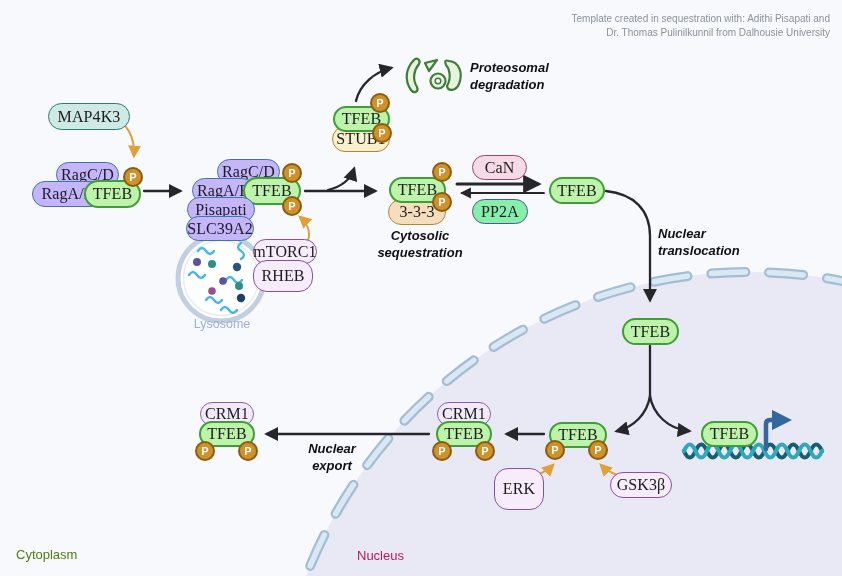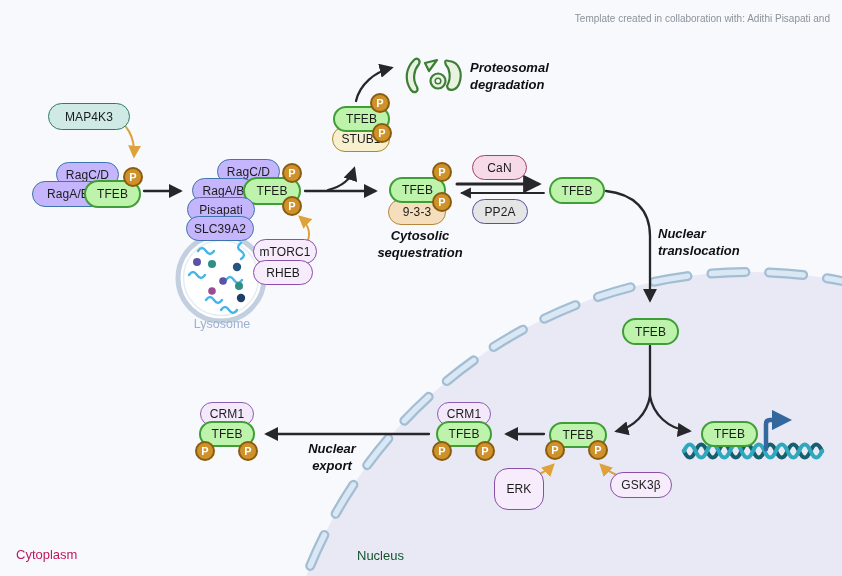--- a/index.html
+++ b/index.html
@@ -1,44 +1,44 @@
 <!DOCTYPE html>
 <html><head>
 <meta charset="utf-8">
 <style>
   html,body{margin:0;padding:0;}
   body{font-family:"Liberation Sans",sans-serif;background:#f8f9fd;}
   .canvas{position:relative;width:842px;height:576px;background:#f8f9fd;overflow:hidden;}
   .layer{position:absolute;left:0;top:0;}
   .pill{
     position:absolute;display:flex;align-items:center;justify-content:center;
-    border-radius:14px;font-size:12px;color:#1c1c1c;box-sizing:border-box;
-    border:1.8px solid #000;white-space:nowrap;z-index:2;letter-spacing:.1px;
+    border-radius:14px;font-size:16px;color:#1c1c1c;box-sizing:border-box;
+    border:1.8px solid #000;white-space:nowrap;z-index:2;letter-spacing:.1px;font-family:Liberation Serif, serif;
   }
   .green{background:#bdf3aa;border-color:#3f9e35;border-width:2px;}
   .blue{background:#c4b5fd;border-color:#3f74ad;}
   .teal{background:#cfe9e4;border-color:#2b7d6d;}
   .purple{background:#f6ecfb;border-color:#8a4fa8;}
   .crm{background:#f3e9fa;border-color:#8a5fb0;}
   .cream{background:#f7efcd;border-color:#ab8b26;}
   .tan{background:#f5debb;border-color:#b5873a;}
   .pink{background:#f6dae7;border-color:#a04468;}
-  .lav{background:#e5e5e5;border-color:#54549e;}
+  .lav{background:#86efac;border-color:#54549e;}
   .pbadge{
     position:absolute;width:20px;height:20px;border-radius:50%;
     background:#cf9129;border:2px solid #8a5c10;box-sizing:border-box;
     color:#fff;font-size:11px;font-weight:bold;display:flex;align-items:center;justify-content:center;
     z-index:3;
   }
   .plabel{
     position:absolute;font-size:13px;font-weight:bold;font-style:italic;color:#101014;
     line-height:1.28;white-space:pre-line;z-index:2;
   }
   .plabel.center{text-align:center;}
-  .regionlabel{position:absolute;font-size:13px;color:#be185d;z-index:2;}
+  .regionlabel{position:absolute;font-size:13px;color:#4d7c0f;z-index:2;}
   .lysolabel{position:absolute;font-size:12.5px;color:#9db0d0;z-index:2;text-align:center;}
   .attribution{position:absolute;right:12px;top:12px;text-align:right;font-size:10px;color:#8b9299;line-height:1.4;z-index:2;}
 </style>
 </head>
 <body>
 
 <div class="canvas">
 
   <svg class="layer" width="842" height="576" viewBox="0 0 842 576">
     <defs>
@@ -125,30 +125,30 @@
   <div class="pill blue" style="left:32px;top:181px;width:72px;height:26px">RagA/B</div>
   <div class="pill green" style="left:84px;top:180px;width:57px;height:28px">TFEB</div>
   <div class="pbadge" style="left:123px;top:167px">P</div>
 
   <div class="pill blue" style="left:217px;top:159px;width:63px;height:25px">RagC/D</div>
   <div class="pill blue" style="left:192px;top:178px;width:63px;height:25px">RagA/B</div>
   <div class="pill green" style="left:243px;top:177px;width:58px;height:28px">TFEB</div>
   <div class="pill blue" style="left:187px;top:197px;width:68px;height:25px">Pisapati</div>
   <div class="pill blue" style="left:186px;top:216px;width:68px;height:25px">SLC39A2</div>
   <div class="pill purple" style="left:253px;top:239px;width:64px;height:25px">mTORC1</div>
-  <div class="pill purple" style="left:253px;top:260px;width:60px;height:25px">RHEB</div>
+  <div class="pill purple" style="left:253px;top:260px;width:60px;height:32px">RHEB</div>
   <div class="pbadge" style="left:282px;top:163px">P</div>
   <div class="pbadge" style="left:282px;top:196px">P</div>
 
   <div class="pill cream" style="left:332px;top:126px;width:58px;height:26px">STUB1</div>
   <div class="pill green" style="left:333px;top:106px;width:57px;height:26px">TFEB</div>
   <div class="pbadge" style="left:370px;top:93px">P</div>
   <div class="pbadge" style="left:372px;top:123px">P</div>
 
-  <div class="pill tan" style="left:388px;top:199px;width:58px;height:26px">9-3-3</div>
+  <div class="pill tan" style="left:388px;top:199px;width:58px;height:26px">3-3-3</div>
   <div class="pill green" style="left:389px;top:177px;width:57px;height:26px">TFEB</div>
   <div class="pbadge" style="left:432px;top:162px">P</div>
   <div class="pbadge" style="left:432px;top:192px">P</div>
 
   <div class="pill pink" style="left:472px;top:155px;width:55px;height:25px">CaN</div>
   <div class="pill lav" style="left:472px;top:199px;width:56px;height:25px">PP2A</div>
 
   <div class="pill green" style="left:549px;top:177px;width:56px;height:27px">TFEB</div>
 
   <div class="pill green" style="left:622px;top:318px;width:57px;height:27px">TFEB</div>
@@ -166,29 +166,30 @@
   <div class="pbadge" style="left:475px;top:441px">P</div>
 
   <div class="pill crm" style="left:200px;top:402px;width:54px;height:24px">CRM1</div>
   <div class="pill green" style="left:199px;top:421px;width:56px;height:26px">TFEB</div>
   <div class="pbadge" style="left:195px;top:441px">P</div>
   <div class="pbadge" style="left:238px;top:441px">P</div>
 
   <div class="pill green" style="left:701px;top:421px;width:57px;height:26px">TFEB</div>
 
   <div class="attribution">
-    <div>Template created in collaboration with: Adithi Pisapati and</div>
+    <div>Template created in sequestration with: Adithi Pisapati and</div>
+    <div>Dr. Thomas Pulinilkunnil from Dalhousie University</div>
   </div>
 
   <div class="plabel" style="left:470px;top:60px">Proteosomal
 degradation</div>
   <div class="plabel center" style="left:374px;top:228px;width:92px">Cytosolic
 sequestration</div>
   <div class="plabel" style="left:658px;top:226px">Nuclear
 translocation</div>
   <div class="plabel center" style="left:299px;top:441px;width:66px">Nuclear
 export</div>
 
   <div class="lysolabel" style="left:186px;top:317px;width:72px">Lysosome</div>
   <div class="regionlabel" style="left:16px;top:547px">Cytoplasm</div>
-  <div class="regionlabel" style="left:357px;top:548px;color:#14532d">Nucleus</div>
+  <div class="regionlabel" style="left:357px;top:548px;color:#be185d">Nucleus</div>
 
 </div>
 
 </body></html>

